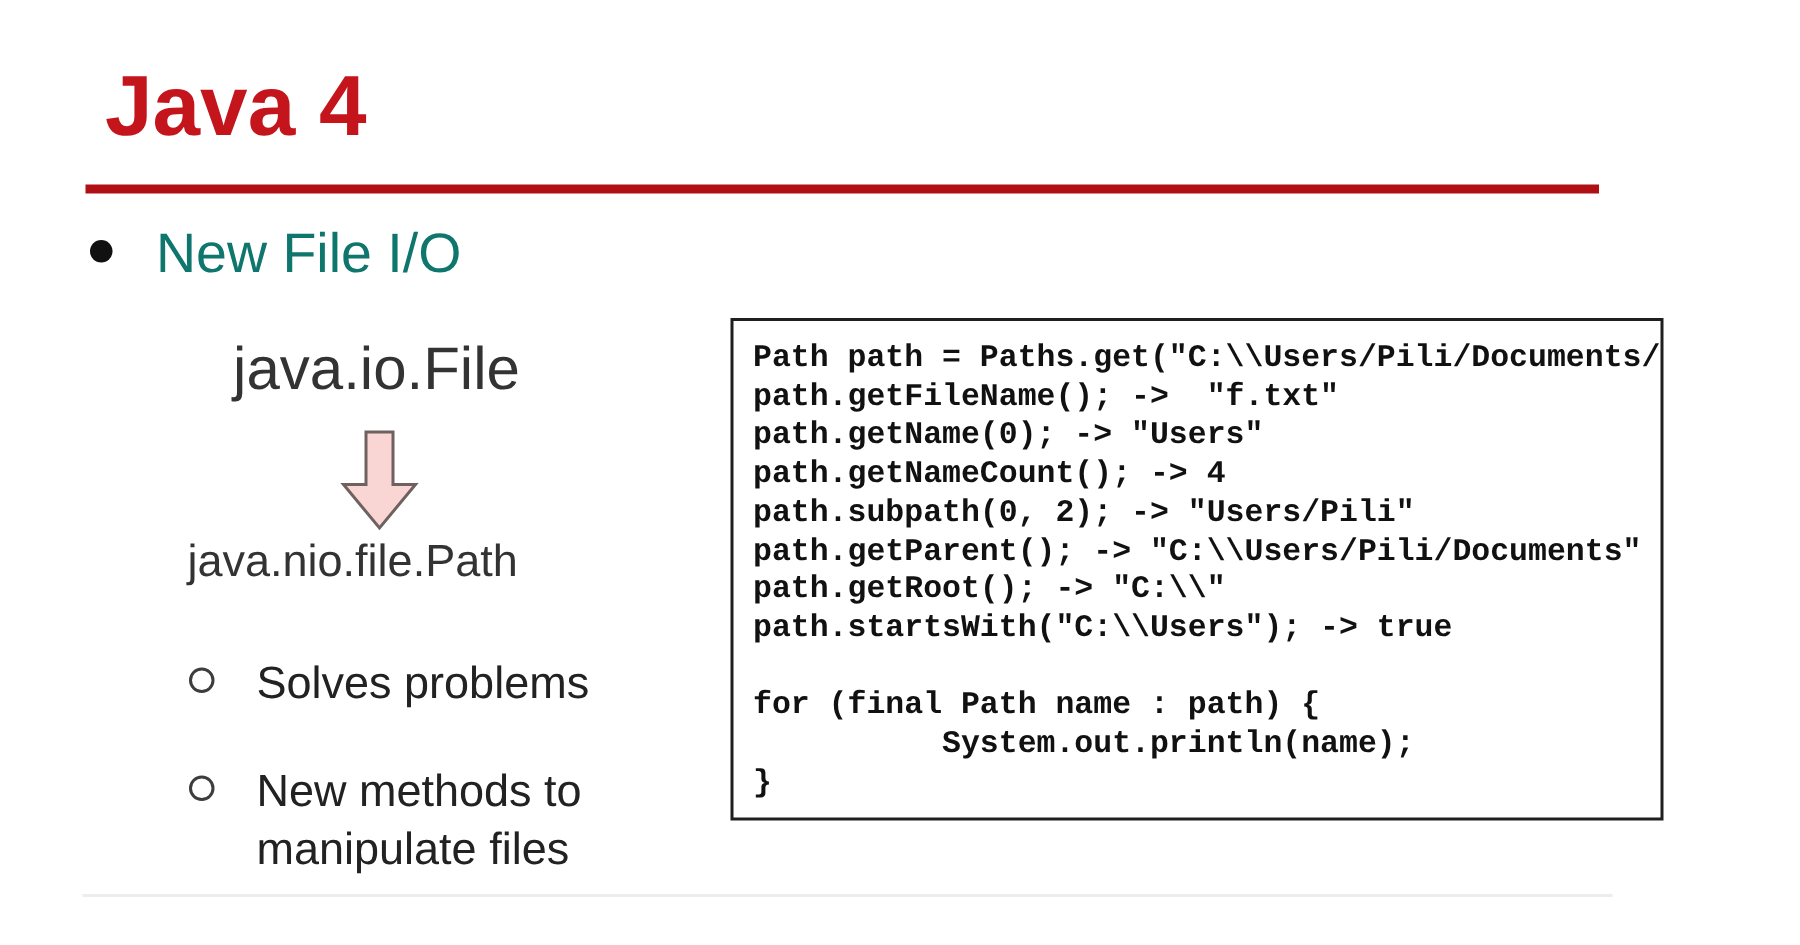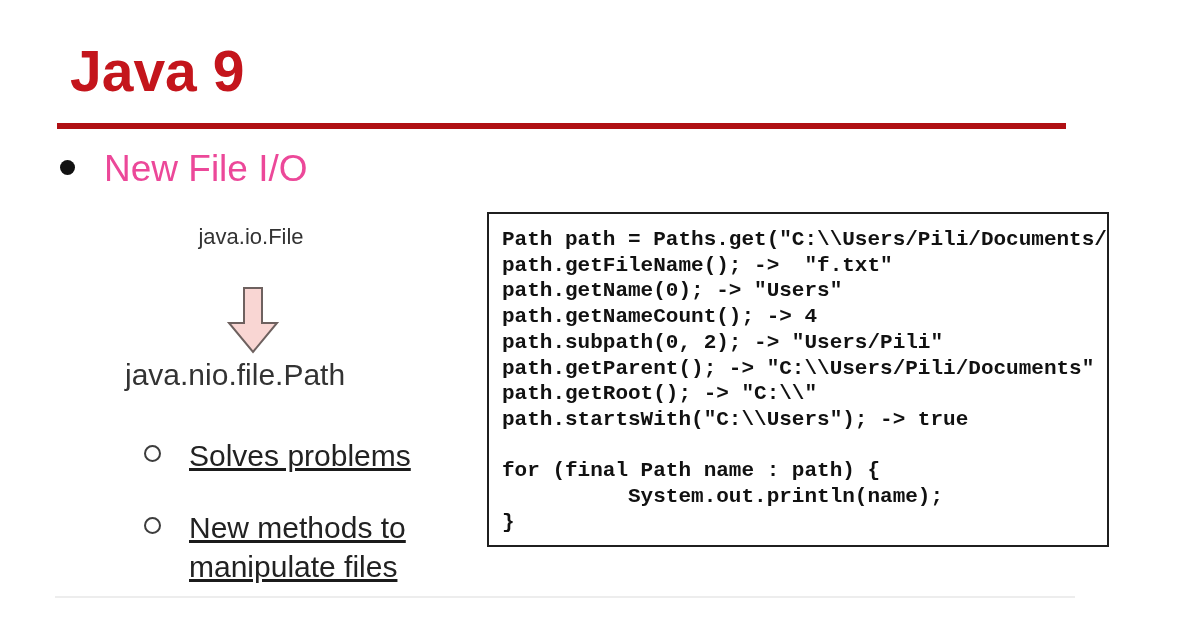--- a/index.html
+++ b/index.html
@@ -42,54 +42,53 @@
     width: 15px;
     height: 15px;
     border-radius: 50%;
     background: #111111;
     margin-top: 12px;
     flex: 0 0 auto;
   }
   .bullet-label {
     margin-left: 29px;
     font-size: 37px;
-    color: #ec4899;
+    color: #0f766e;
     white-space: nowrap;
   }
   .diagram-from {
     position: absolute;
     left: 140px;
     top: 224px;
     width: 222px;
     text-align: center;
-    font-size: 22px;
+    font-size: 40px;
     color: #333333;
   }
   .diagram-arrow {
     position: absolute;
     left: 225px;
     top: 286px;
     width: 56px;
     height: 68px;
   }
   .diagram-to {
     position: absolute;
     left: 125px;
     top: 358px;
     width: 280px;
     text-align: left;
     font-size: 30px;
     color: #333333;
   }
   .sub-bullet {
     position: absolute;
-    left: 144px;
+    left: 126px;
     display: flex;
     align-items: flex-start;
-    text-decoration: underline;
   }
   .sub-bullet.first  { top: 436px; }
   .sub-bullet.second { top: 508px; justify-content: flex-end; }
   .circle-bullet {
     width: 13px;
     height: 13px;
     border: 2.5px solid #3d3d3d;
     border-radius: 50%;
     background: transparent;
     margin-top: 9px;
@@ -128,21 +127,21 @@
     width: 1020px;
     height: 2px;
     background: #ededed;
   }
 </style>
 </head>
 <body>
 
 <div class="slide">
 
-  <h1 class="title">Java 9</h1>
+  <h1 class="title">Java 4</h1>
 
   <div class="title-rule"></div>
 
   <div class="bullet-row">
     <span class="bullet-dot"></span>
     <span class="bullet-label">New File I/O</span>
   </div>
 
   <div class="diagram-from">java.io.File</div>
 

